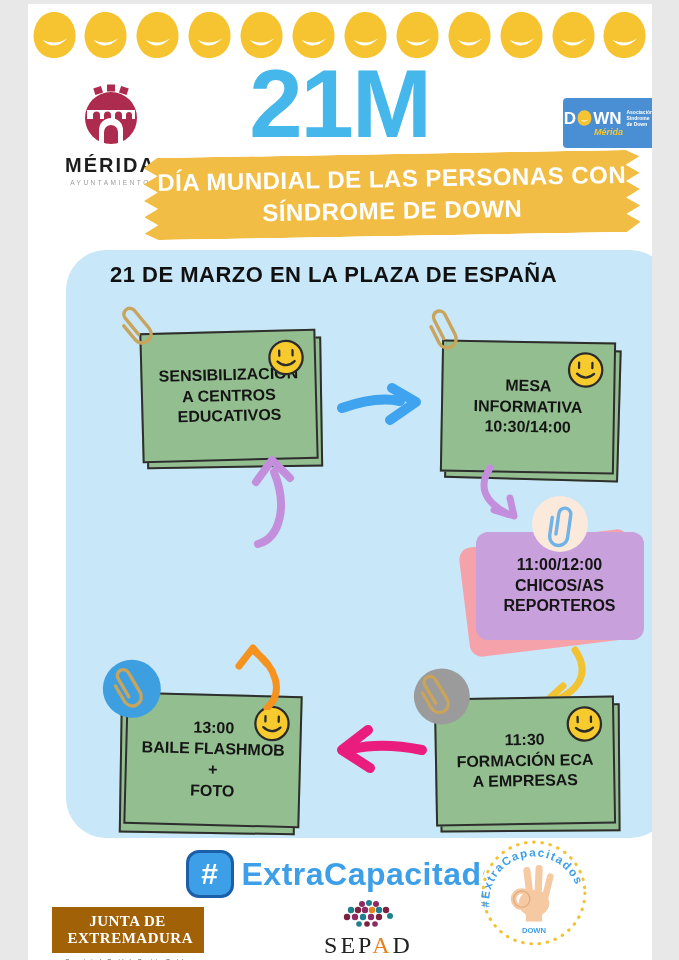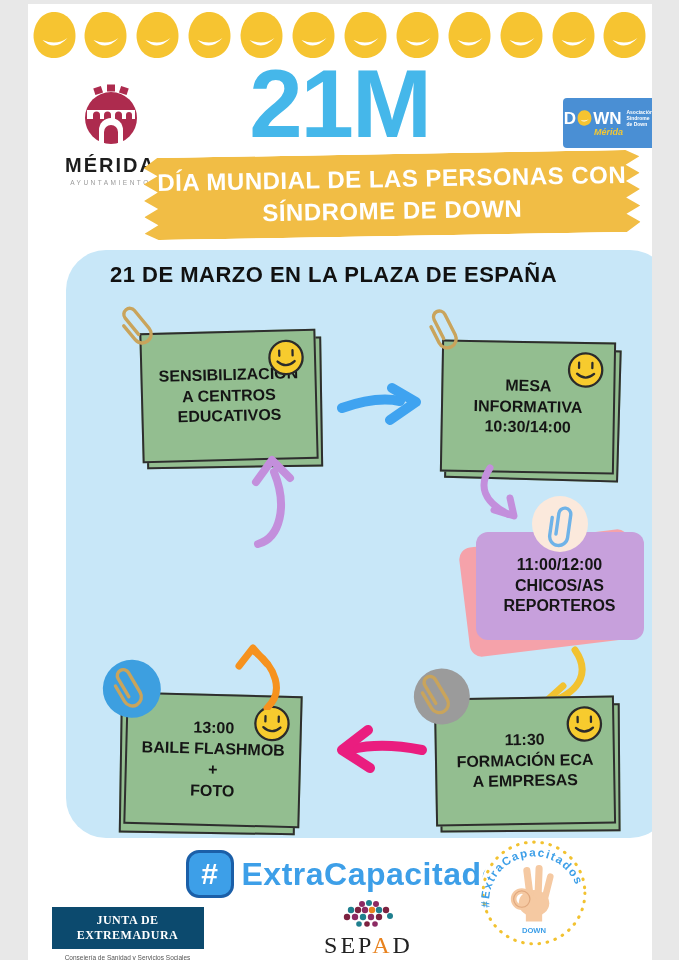--- a/index.html
+++ b/index.html
@@ -56,21 +56,21 @@
   .ar-pink{left:306px;top:718px;}
   .ar-orange{left:203px;top:636px;}
   .ar-pup{left:218px;top:446px;}
   
   .hashtag{position:absolute;left:158px;top:846px;display:flex;align-items:center;gap:8px;}
   .hash-badge{width:42px;height:42px;background:#3D9FE8;border:3px solid #1B5FA8;border-radius:13px;
     color:#fff;font-weight:bold;font-size:30px;display:flex;align-items:center;justify-content:center;line-height:1;}
   .hashtag-text{color:#3D9FE8;font-weight:bold;font-size:32px;letter-spacing:.5px;}
   .badge{position:absolute;left:449px;top:832px;width:114px;height:114px;}
   .junta{position:absolute;left:24px;top:903px;width:152px;text-align:center;}
-  .junta-bar{background:#0c4a6e;color:#fff;font-family:"Liberation Serif",serif;font-weight:bold;font-size:12px;letter-spacing:.5px;padding:6px 16px;}
+  .junta-bar{background:#a16207;color:#fff;font-family:"Liberation Serif",serif;font-weight:bold;font-size:15px;letter-spacing:.5px;padding:6px 16px;}
   .junta-sub{font-size:6.5px;color:#555;margin-top:5px;}
   .sepad{position:absolute;left:283px;top:895px;width:116px;text-align:center;}
   .sepad-name{font-family:"Liberation Serif",serif;font-size:24px;letter-spacing:3px;color:#222;line-height:1;}
   .sepad-name .orange{color:#E8821E;}
   .diputacion{position:absolute;left:550px;top:900px;display:flex;align-items:center;gap:5px;}
   .dip-text{color:#D0342C;font-weight:bold;font-size:11.5px;line-height:1.15;}
 </style>
 </head>
 <body>
 

